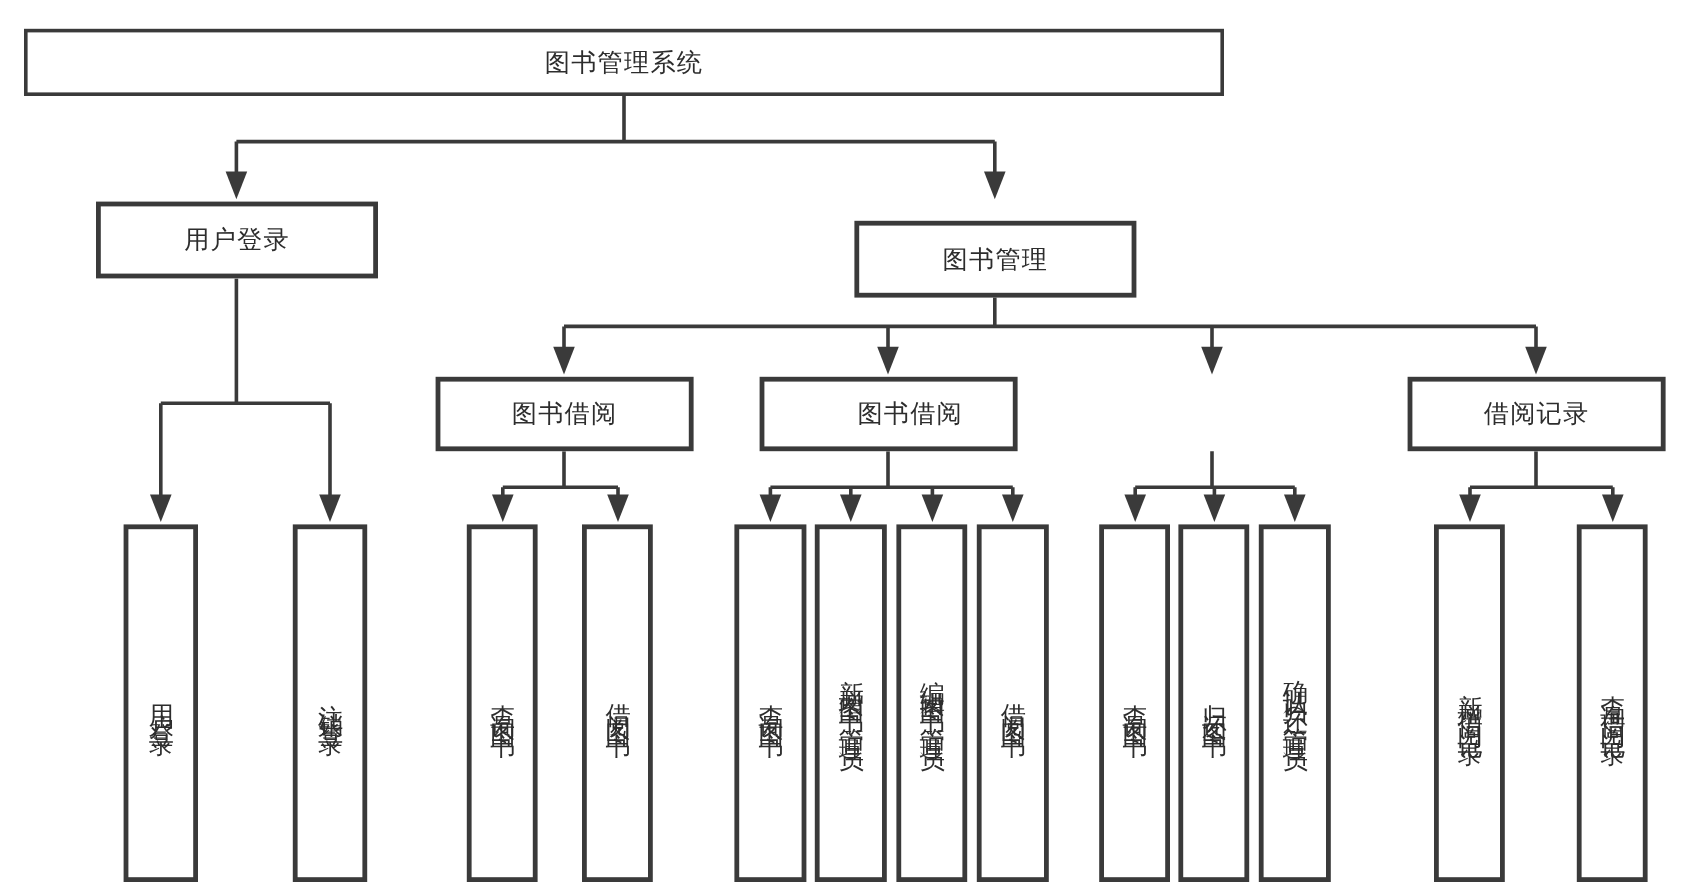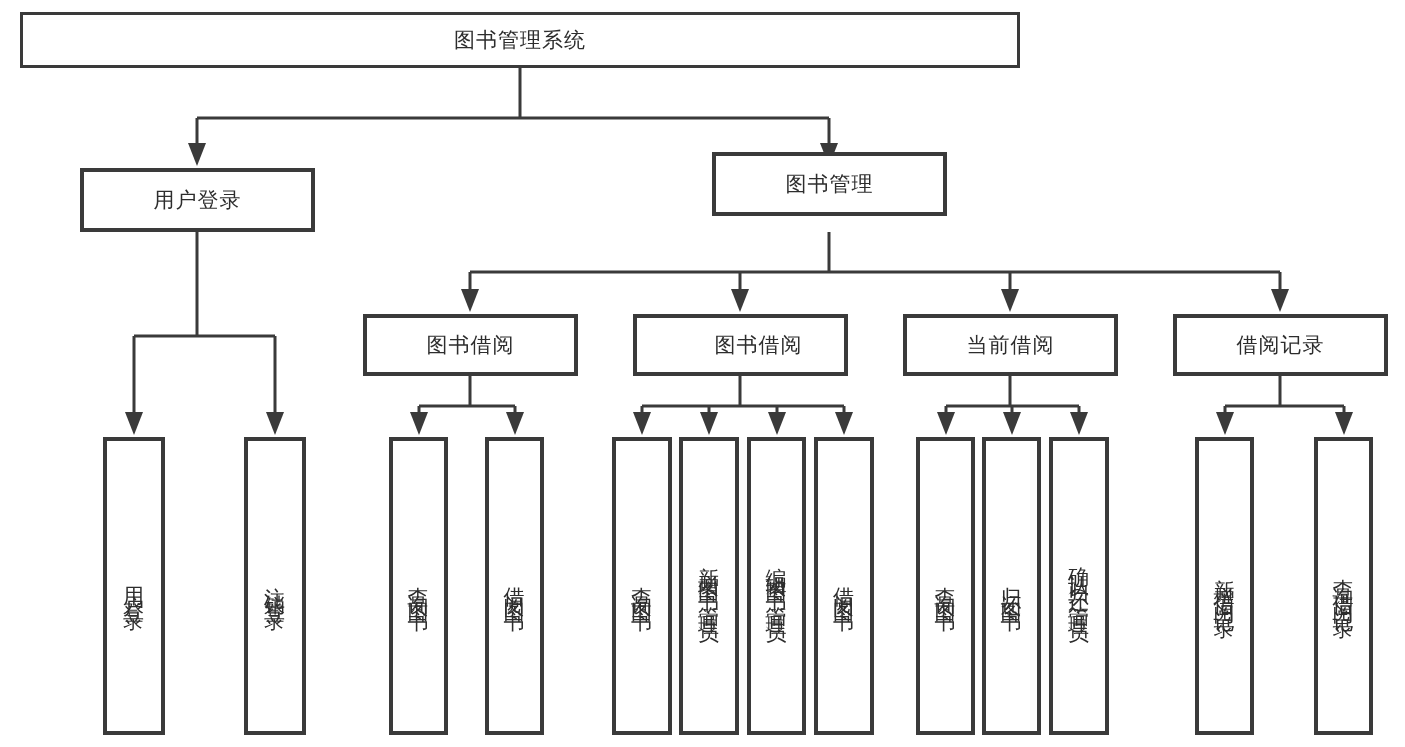--- a/index.html
+++ b/index.html
@@ -19,21 +19,21 @@
   .box {
     position: absolute;
     box-sizing: border-box;
     border: 4px solid #3a3a3a;
     background: #ffffff;
     display: flex;
     align-items: center;
     justify-content: center;
     color: #2d2d2d;
   }
-  .box.root { border-width: 3px; }
+  .box.root { border-width: 3px; margin-top: 12px; }
   .box .lbl {
     font-size: 21px;
     letter-spacing: 1px;
     white-space: nowrap;
   }
   .box.vert .lbl {
     writing-mode: vertical-rl;
     letter-spacing: 8px;
     line-height: 1;
     white-space: normal;
@@ -86,32 +86,29 @@
     </g>
   </svg>
 
   <div class="box root" style="left:20px; top:12px; width:1000px; height:56px;">
     <span class="lbl">图书管理系统</span>
   </div>
 
   <div class="box" style="left:80px; top:168px; width:235px; height:64px;">
     <span class="lbl">用户登录</span>
   </div>
-  <div class="box" style="left:712px; top:152px; width:235px; height:64px;">
+  <div class="box" style="left:712px; top:184px; width:235px; height:64px;">
     <span class="lbl">图书管理</span>
   </div>
 
   <div class="box" style="left:363px; top:314px; width:215px; height:62px;">
     <span class="lbl">图书借阅</span>
   </div>
   <div class="box" style="left:633px; top:314px; width:215px; height:62px;padding-left:36px;">
     <span class="lbl">图书借阅</span>
-  </div>
-  <div class="box" style="left:903px; top:314px; width:215px; height:62px;">
-    <span class="lbl">当前借阅</span>
   </div>
   <div class="box" style="left:1173px; top:314px; width:215px; height:62px;">
     <span class="lbl">借阅记录</span>
   </div>
 
   <div class="box vert" style="left:103px; top:437px; width:62px; height:298px;">
     <span class="lbl">用户登录</span>
   </div>
   <div class="box vert" style="left:244px; top:437px; width:62px; height:298px;">
     <span class="lbl">注销登录</span>

